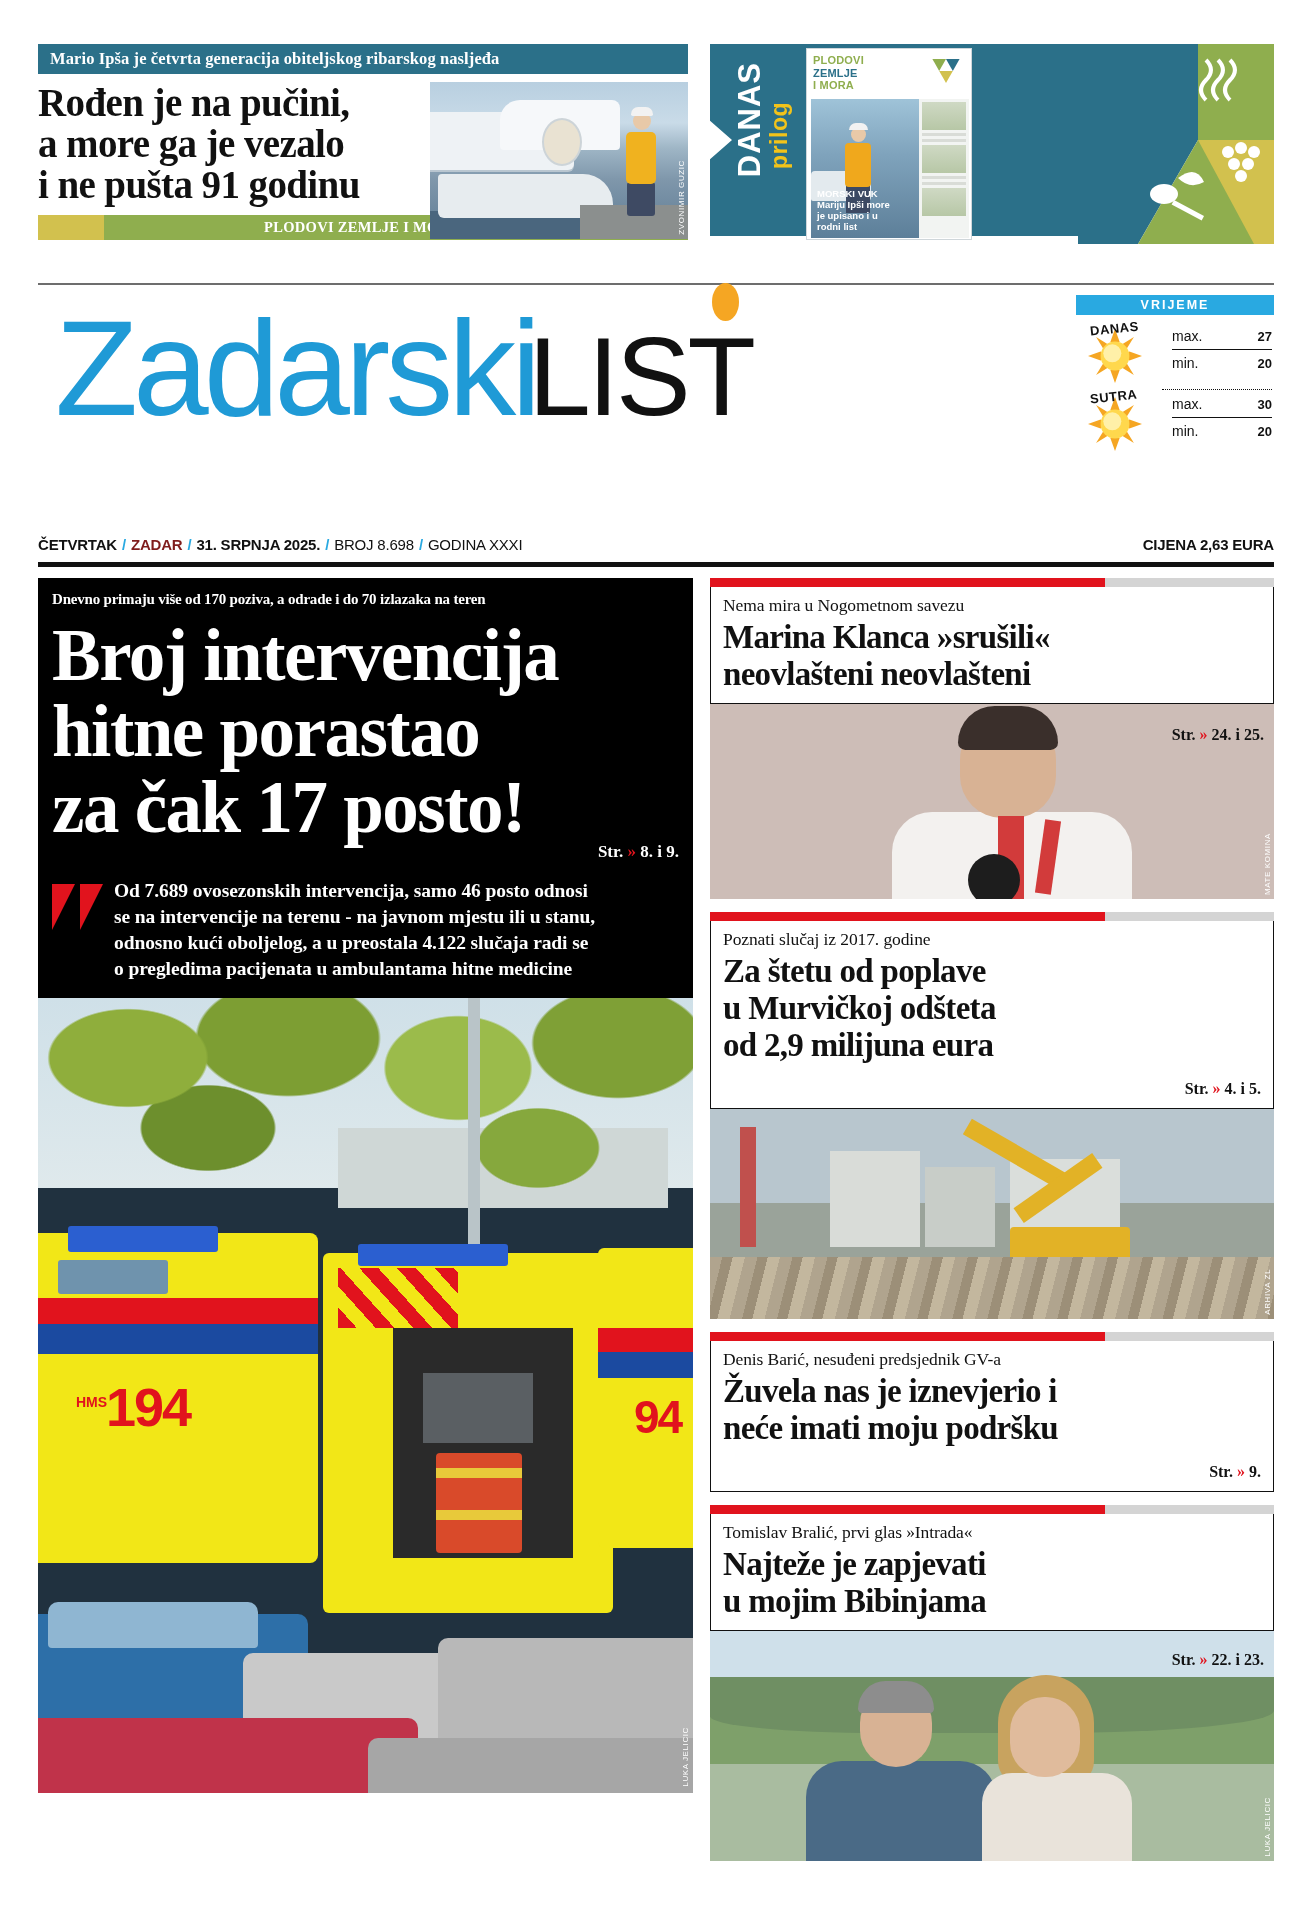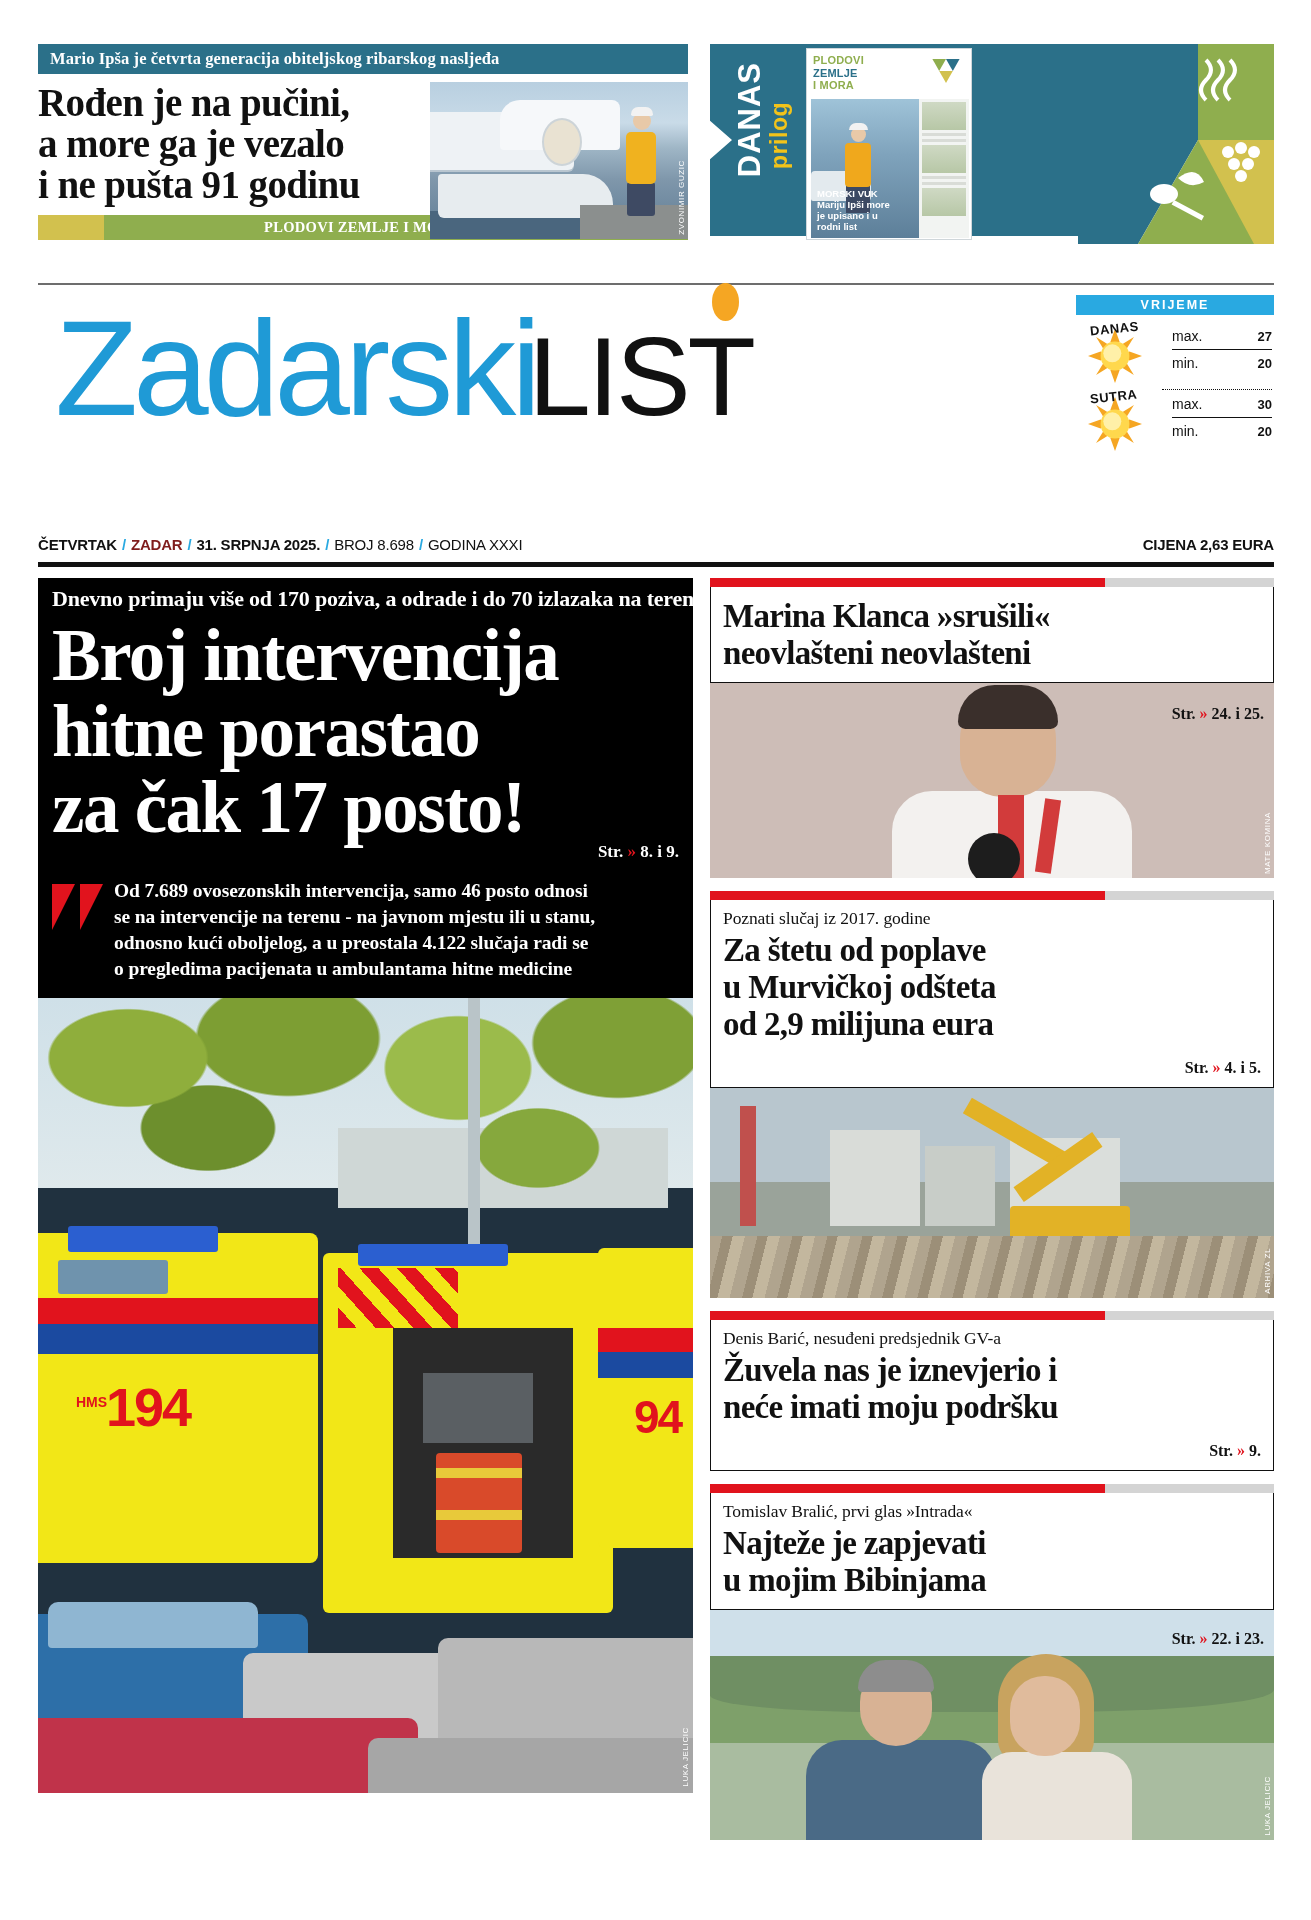--- a/index.html
+++ b/index.html
@@ -139,21 +139,21 @@
   .dateline .sl { color:#29a9e1; font-weight:bold; margin:0 5px; }
   .dateline .zadar { color:#7f1d1d; font-weight:bold; }
   .dateline .price { margin-left:auto; font-weight:bold; }
   .rule-thick { position:absolute; left:38px; top:562px; width:1236px; height:5px; background:#111; }
 
   
   .main { position:absolute; left:38px; top:578px; width:655px; }
   .main-black { background:#000; padding:8px 14px 16px 14px; }
   .main-kicker {
     color:#fff; font-family:"Liberation Serif", serif; font-weight:bold;
-    font-size:22px; line-height:26px; letter-spacing:-.2px; white-space:nowrap;
+    font-size:15px; line-height:26px; letter-spacing:-.2px; white-space:nowrap;
   }
   .main-head {
     color:#fff; font-family:"Liberation Serif", serif; font-weight:bold;
     font-size:73px; line-height:76px; letter-spacing:-1.5px; margin-top:6px;
   }
   .main-head div { white-space:nowrap; }
   .main-str { text-align:right; color:#fff; font-family:"Liberation Serif", serif;
      font-weight:bold; font-size:17px; margin-top:-4px; }
   .main-str .arw { color:#e1131d; }
   .lede { display:flex; margin-top:16px; }
@@ -503,20 +503,21 @@
   </div>
 
   <div class="side">
 
     <div>
       <div class="redbar">
         <div class="r"></div>
         <div class="g"></div>
       </div>
       <div class="s-box">
+        <div class="s-kicker">Nema mira u Nogometnom savezu</div>
         <div class="s-head">
           <div>Marina Klanca »srušili«</div>
           <div>neovlašteni neovlašteni</div>
         </div>
       </div>
       <div class="s-photo p1">
         <div class="s-str" style="position:absolute; right:10px; top:6px; z-index:3;">
           <span>Str.</span>
           <span class="arw">»</span>
           <span>24. i 25.</span>

